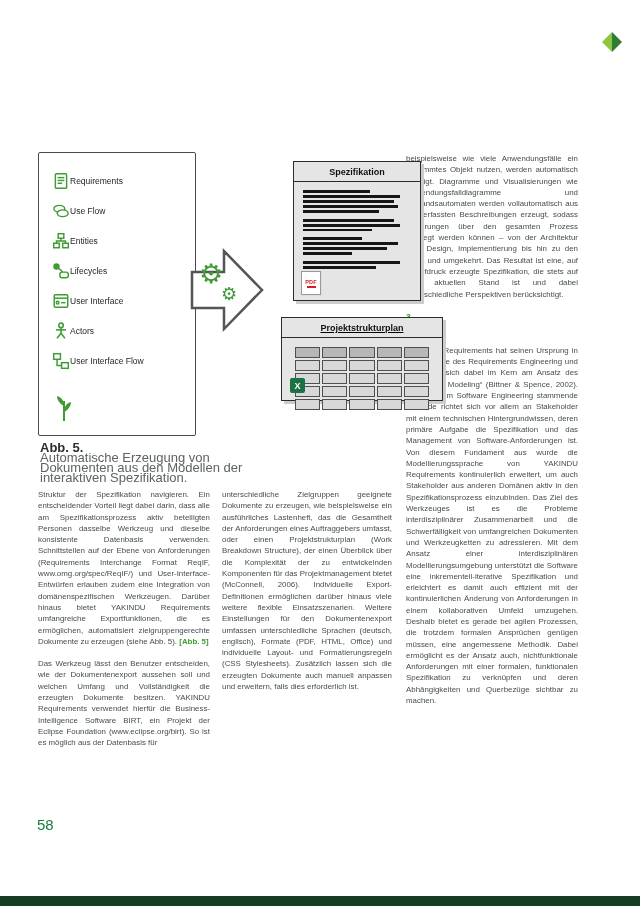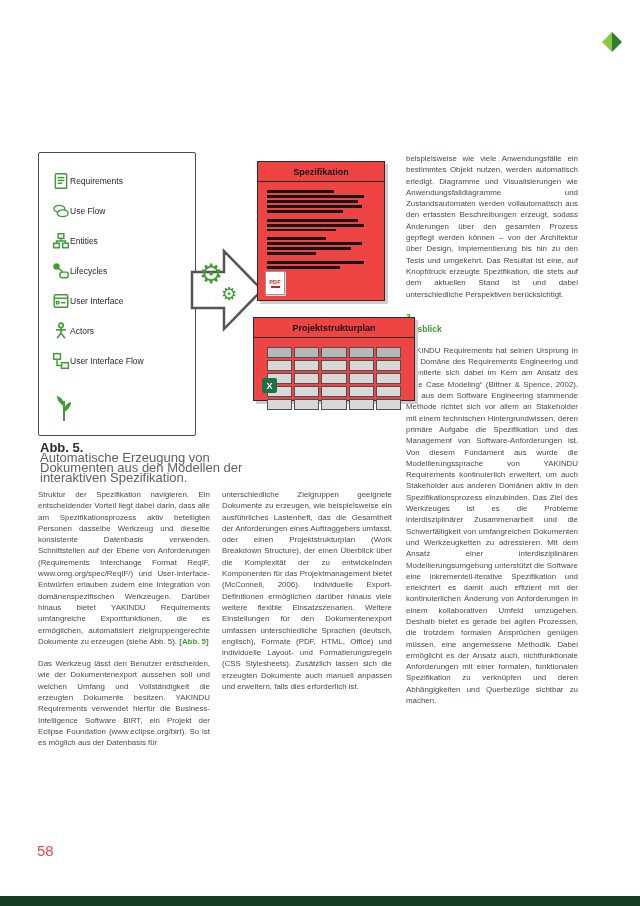--- a/index.html
+++ b/index.html
@@ -23,40 +23,40 @@
   .mi{width:18px;height:18px;flex:0 0 18px;display:flex;}
   .mi svg{width:18px;height:18px;}
   .ml{font-size:8.5px;color:#1f1f1f;white-space:nowrap;}
   .branch{position:absolute;left:12px;bottom:8px;}
   
   .arrow{position:absolute;left:189px;top:241px;width:78px;height:98px;}
   .gear{position:absolute;color:var(--accent);z-index:3;line-height:1;}
   .gear-large{left:199px;top:261px;font-size:27px;}
   .gear-small{left:221px;top:285px;font-size:18px;}
   
-  .doc{position:absolute;background:#ef4444;border:1.4px solid #2b2b2b;box-shadow:3px 3px 0 #cdcdcd;box-sizing:border-box;z-index:2;}
+  .doc{position:absolute;background:#e5e5e5;border:1.4px solid #2b2b2b;box-shadow:3px 3px 0 #cdcdcd;box-sizing:border-box;z-index:2;margin-left:36px;}
   .doc-spec{left:257px;top:161px;width:128px;height:140px;}
-  .doc-wbs{left:253px;top:317px;width:162px;height:84px;}
+  .doc-wbs{left:245px;top:317px;width:162px;height:84px;text-decoration:underline;}
   .doc-title{font-weight:bold;font-size:9px;color:#111;text-align:center;padding:5px 4px 4px;border-bottom:1px solid #2b2b2b;}
   .tl-wrap{padding:6px 9px 0 9px;}
   .tl-group{margin-bottom:6px;}
   .tl{height:2.6px;background:#161616;margin:2.4px 0;}
   .pdf-icon{position:absolute;left:7px;bottom:5px;width:18px;height:22px;background:#fff;border:1px solid #9a9a9a;box-shadow:1px 1px 0 #ddd;display:flex;flex-direction:column;align-items:center;justify-content:center;gap:1px;}
   .pdf-label{color:#d21f1f;font-weight:bold;font-size:5.5px;letter-spacing:.2px;}
   .pdf-bar{width:9px;height:2px;background:#d21f1f;}
   .wbs-table{display:grid;gap:2px;margin:9px 13px 0 13px;}
   .wbs-cell{height:9px;background:#d8d8d8;border:1px solid #4f4f4f;}
   .wbs-cell.head{background:#b7b7b7;}
   .xls-icon{position:absolute;left:8px;bottom:7px;width:15px;height:15px;background:#1e7145;color:#fff;font-weight:bold;font-size:9px;display:flex;align-items:center;justify-content:center;border-radius:2px;}
   
   .caption{position:absolute;left:40px;top:443px;width:235px;font-size:13px;line-height:10px;color:#5c6363;}
   .caption-label{display:block;font-weight:bold;color:#2d2d2d;}
   
   .logo{position:absolute;left:601px;top:31px;width:22px;height:22px;}
-  .page-number{position:absolute;left:37px;top:842px;font-size:15px;color:#ef4444;}
+  .page-number{position:absolute;left:37px;top:816px;font-size:15px;color:#15803d;}
   .footer-bar{position:absolute;left:0;bottom:0;width:640px;height:10px;background:var(--footer);}
 </style>
 </head>
 <body style="--accent: #3f9c35; --footer: #143d23; --ink: #454d4d;">
 
 <svg class="logo" viewBox="0 0 22 22">
   <polygon points="11,1 21,11 11,21" fill="#2f7d33"></polygon>
   <polygon points="11,1 1,11 11,21" fill="#8dc63f"></polygon>
 </svg>
 

